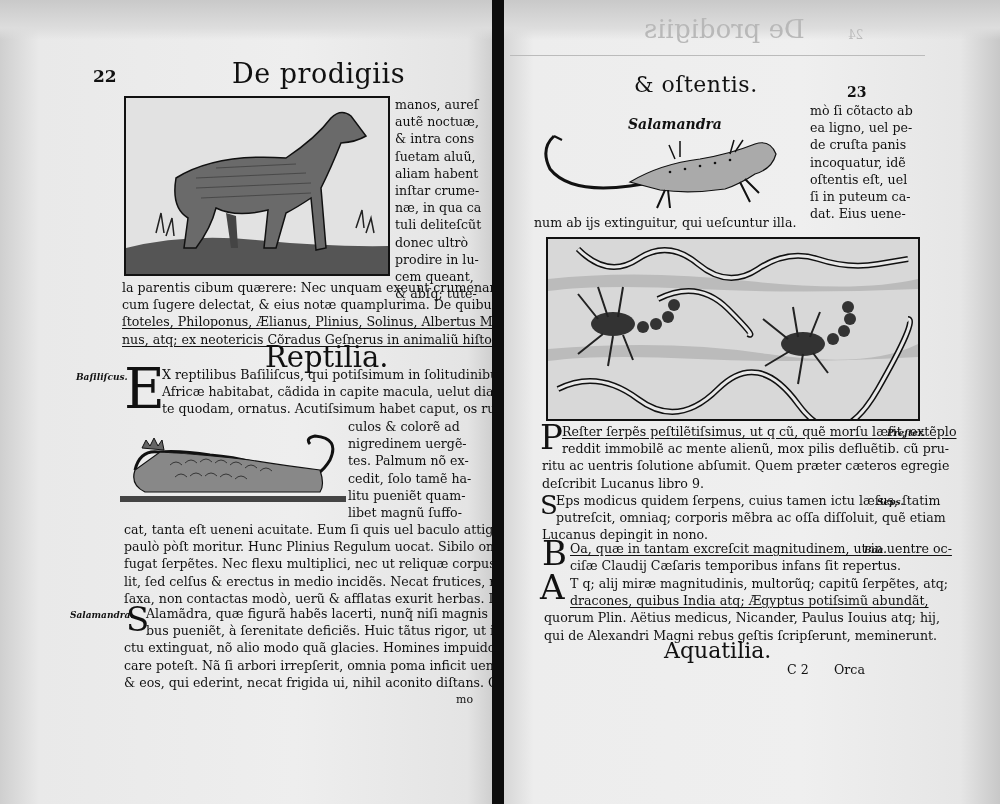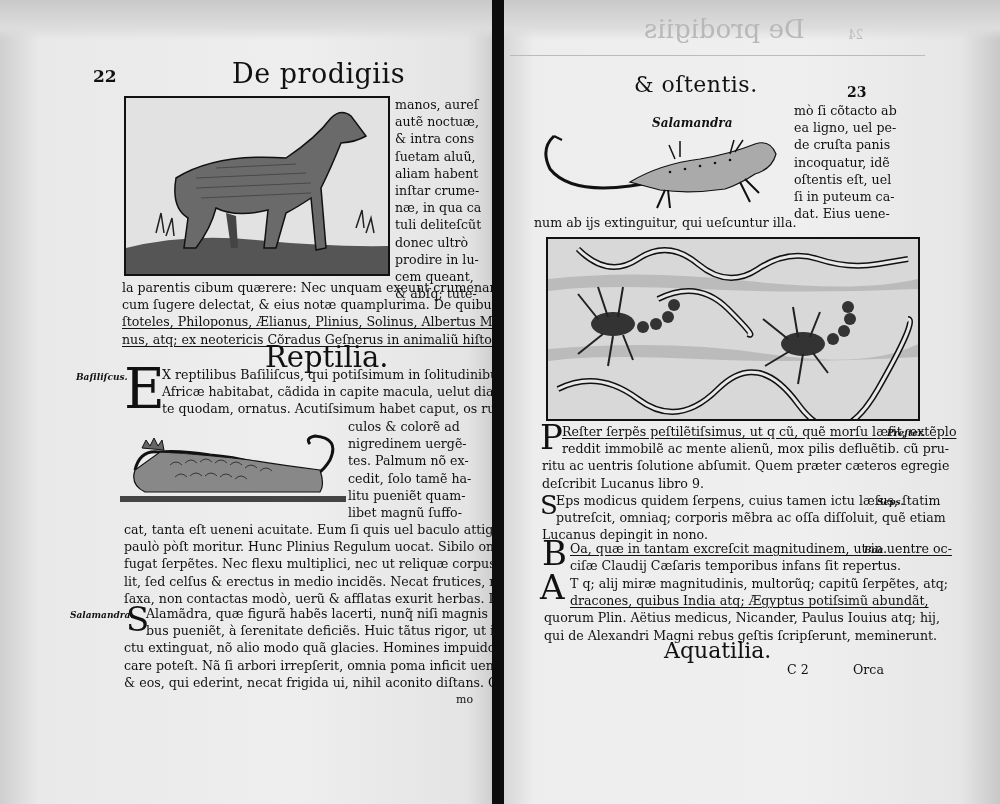--- a/index.html
+++ b/index.html
@@ -129,39 +129,39 @@
 
 <div class="page right">
   <div class="stain"></div>
   <div class="abs ghost" style="left:140px;top:14px;">De prodigiis</div>
   <div class="abs ghostnum" style="left:344px;top:28px;">24</div>
   <div class="abs" style="left:6px;top:55px;width:415px;height:1px;background:#bbb;"></div>
 
   <div class="abs runhead" style="left:130px;top:72px;font-size:22px;">&amp; oſtentis.</div>
   <div class="abs pnum" style="left:343px;top:84px;font-size:14px;">23</div>
 
-  <div class="abs marg" style="left:148px;top:116px;font-size:12px;">Salamandra</div>
+  <div class="abs marg" style="left:124px;top:116px;font-size:14px;">Salamandra</div>
   <div class="wood" style="left:36px;top:124px;width:240px;height:92px;border:none;background:transparent;">
     <svg width="240" height="92" viewBox="0 0 240 92">
       <path d="M14 12 Q0 25 10 45 Q30 70 90 62 Q120 58 150 50 Q175 45 200 40" fill="none" stroke="#111" stroke-width="3"></path>
       <path d="M14 12 l8 4" stroke="#111" stroke-width="2"></path>
       <path d="M90 58 Q120 40 160 35 Q190 30 215 20 Q230 15 236 30 Q232 45 215 50 Q200 60 185 65 Q150 70 120 66 Z" fill="#aaa" stroke="#111" stroke-width="1.2"></path>
       <path d="M125 66 l-8 18 M128 66 l2 18 M200 58 l10 20 M205 55 l14 14" stroke="#111" stroke-width="2"></path>
       <path d="M135 35 l-6 -14 M140 33 l0 -16 M190 30 l4 -14 M195 28 l8 -12" stroke="#111" stroke-width="1.5"></path>
       <g fill="#111">
           <circle cx="130" cy="48" r="1.3"></circle>
           <circle cx="145" cy="45" r="1.3"></circle>
           <circle cx="160" cy="42" r="1.3"></circle>
           <circle cx="175" cy="39" r="1.3"></circle>
           <circle cx="190" cy="36" r="1.3"></circle>
         </g>
     </svg>
   </div>
 
-  <div class="abs col" style="left:290px;top:102px;">
+  <div class="abs col" style="left:306px;top:102px;">
     <div>mò ſi cõtacto ab</div>
       <div>ea ligno, uel pe-</div>
     <div>de cruſta panis</div>
       <div>incoquatur, idẽ</div>
     <div>oſtentis eſt, uel</div>
       <div>ſi in puteum ca-</div>
     <div>dat.  Eius uene-</div>
   </div>
   <div class="abs txt" style="left:30px;top:214px;">num ab ijs extinguitur, qui ueſcuntur illa.</div>
 
@@ -228,14 +228,14 @@
   <div class="abs dropcap sm" style="left:36px;top:570px;">A</div>
   <div class="abs txt" style="left:66px;top:575px;">
     <div>T q; alij miræ magnitudinis, multorũq; capitũ ſerpẽtes, atq;</div>
     <div><u>dracones, quibus India atq; Ægyptus potiſsimũ abundãt,</u></div>
     <div style="margin-left:-26px">quorum Plin. Aëtius medicus, Nicander, Paulus Iouius atq; hij,</div>
     <div style="margin-left:-26px">qui de Alexandri Magni rebus geſtis ſcripſerunt, meminerunt.</div>
   </div>
 
   <div class="abs section" style="left:160px;top:638px;font-size:22px;">Aquatilia.</div>
   <div class="abs txt" style="left:283px;top:661px;text-align:right;">C  2</div>
-  <div class="abs txt" style="left:349px;top:661px;">Orca</div>
+  <div class="abs txt" style="left:330px;top:661px;">Orca</div>
 </div>
 
 </body></html>

